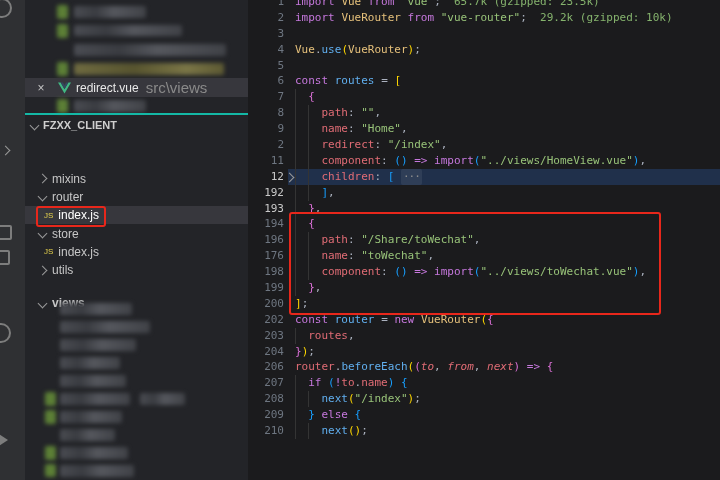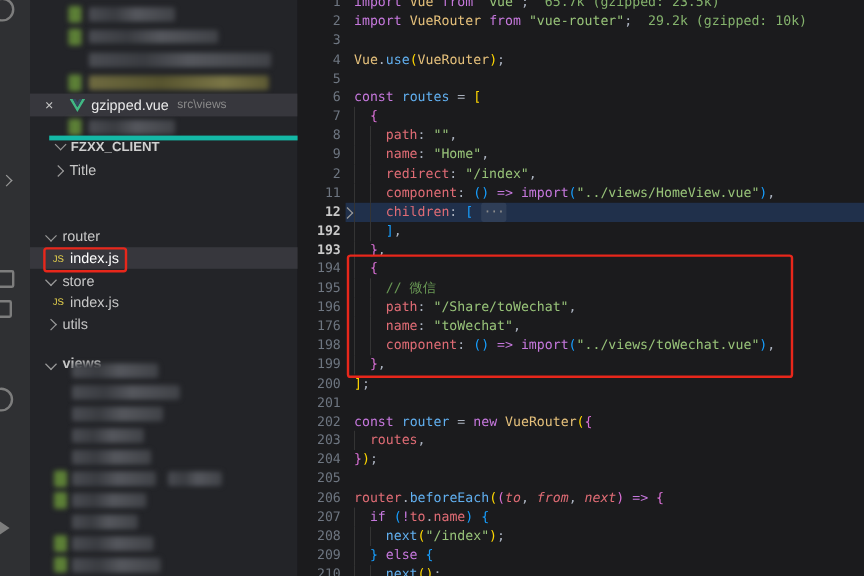--- a/index.html
+++ b/index.html
@@ -19,39 +19,39 @@
   
   #sidebar{position:absolute;left:25px;top:0;width:223px;height:480px;background:#232428;font-size:12px;}
   .redact{position:absolute;border-radius:2px;filter:blur(2px);}
   .redact.gray{background:linear-gradient(90deg,#4a4c52,#3a3c41 30%,#55575d 55%,#404247);}
   .redact.olive{background:linear-gradient(90deg,#6e6a40,#57542f 40%,#7a7546 75%,#5c5933);}
   .redact.greenicon{background:#5c7f36;}
   .oe-active{position:absolute;left:0;top:78px;width:223px;height:19px;background:#37373d;display:flex;align-items:center;}
   .close-x{width:16px;text-align:center;color:#c5c5c5;font-size:12px;margin-left:8px;cursor:pointer;}
   .vue-ico{width:13px;height:12px;margin:0 5px 0 9px;flex:0 0 auto;}
   .oe-label{color:#e9e9e9;white-space:nowrap;}
-  .oe-detail{color:#8a8a8a;font-size:10px;margin-left:7px;white-space:nowrap;}
-  #section-header{position:absolute;left:16px;top:113px;width:223px;height:20px;display:flex;align-items:flex-start;
-      font-weight:bold;font-size:11px;color:#cfcfcf;border-top:4px solid #14b8a6;}
+  .oe-detail{color:#8a8a8a;font-size:15px;margin-left:7px;white-space:nowrap;}
+  #section-header{position:absolute;left:0;top:113px;width:223px;height:20px;display:flex;align-items:center;
+      font-weight:bold;font-size:11px;color:#cfcfcf;border-top:2px solid #14b8a6;}
   #section-header .chev{margin:0 5px 0 6px;}
   #tree{position:absolute;left:0;top:133px;width:223px;height:164px;}
   .tree-row{position:absolute;left:0;width:223px;height:18px;display:flex;align-items:center;color:#c7c7c7;cursor:pointer;}
   .tree-row .chev{margin-right:6px;flex:0 0 auto;}
   .js-ico{font-weight:normal;font-size:8px;color:#e8d44d;margin-right:5px;letter-spacing:0;}
   .tree-row.sel{background:#37373d;color:#fff;}
   .redbox{position:absolute;border:2px solid #e8271b;border-radius:3px;z-index:30;}
 
   
   #editor{position:absolute;left:248px;top:0;width:472px;height:480px;background:#1b1b1d;
           font-family:"DejaVu Sans Mono",monospace;font-size:11px;}
   #line-hl{position:absolute;left:40px;right:0;height:16px;background:#20304b;z-index:0;}
   #code-lines{position:absolute;left:0;top:-6px;width:472px;z-index:1;}
   .cl{display:flex;height:15.9px;line-height:15.9px;white-space:pre;}
   .cl .num{width:36px;text-align:right;color:#6e7681;flex:0 0 auto;}
-  .cl .num.bright{color:#c9c9c9;font-weight:bold;}
+  .cl .num.bright{color:#c9c9c9;}
   .cl .foldcol{width:11px;flex:0 0 auto;position:relative;}
   .cl .foldcol .chev{position:absolute;left:2px;top:5px;}
   .cl .ind{flex:0 0 auto;background-image:repeating-linear-gradient(to right,#343434 0 1px,transparent 1px 13.24px);}
   .tok{white-space:pre;}
   .tk-kw{color:var(--kw);} .tk-cls{color:var(--cls);} .tk-var{color:var(--var);}
   .tk-fn{color:var(--fn);} .tk-prop{color:var(--prop);} .tk-str{color:var(--str);}
   .tk-ann{color:var(--ann);} .tk-cmt{color:var(--cmt);} .tk-p{color:var(--p);}
   .tk-op{color:var(--op);} .tk-b1{color:var(--b1);} .tk-b2{color:var(--b2);} .tk-b3{color:var(--b3);}
   .tk-param{color:var(--param);font-style:italic;}
   .tk-fold{color:#8d8d8d;background:rgba(255,255,255,.07);border-radius:2px;padding:0 2px;letter-spacing:-1px;}
@@ -80,36 +80,36 @@
       <div class="redact gray" style="left:49px;top:44px;width:152px;height:12px;"></div>
       <div class="redact greenicon" style="left:32px;top:62px;width:11px;height:14px;"></div>
       <div class="redact olive" style="left:49px;top:63px;width:150px;height:12px;"></div>
 
       <div class="oe-active">
         <span class="close-x">×</span>
         <svg class="vue-ico" viewBox="0 0 24 20">
           <path fill="#41b883" d="M0 0h4.8L12 12.4 19.2 0H24L12 20z"></path>
           <path fill="#34495e" d="M4.8 0h4.4L12 4.7 14.8 0h4.4L12 12.4z"></path>
         </svg>
-        <span class="oe-label">gzipped.vue</span>
+        <span class="oe-label">redirect.vue</span>
         <span class="oe-detail">src\views</span>
       </div>
       <div class="redact greenicon" style="left:32px;top:99px;width:11px;height:14px;"></div>
       <div class="redact gray" style="left:49px;top:100px;width:72px;height:12px;"></div>
     </div>
 
     <div id="section-header">
       <span class="chev down"></span>
       <span>FZXX_CLIENT</span>
     </div>
 
     <div id="tree">
-        <div class="tree-row" style="top: 0px; padding-left: 20px;">
+        <div class="tree-row" style="top: 36.6px; padding-left: 14px;">
           <span class="chev right"></span>
-          <span>Title</span>
+          <span>mixins</span>
         </div>
         <div class="tree-row" style="top: 54.9px; padding-left: 14px;">
           <span class="chev down"></span>
           <span>router</span>
         </div>
         <div class="tree-row sel" style="top: 73.2px; padding-left: 19px;">
           <span class="js-ico">JS</span>
           <span>index.js</span>
         </div>
         <div class="tree-row" style="top: 91.5px; padding-left: 14px;">
@@ -162,31 +162,28 @@
         <div class="cl"><span class="num">6</span><span class="foldcol"></span><span class="tok tk-kw">const</span><span class="tok tk-p"> </span><span class="tok tk-var">routes</span><span class="tok tk-p"> </span><span class="tok tk-op">=</span><span class="tok tk-p"> </span><span class="tok tk-b1">[</span></div>
         <div class="cl"><span class="num">7</span><span class="foldcol"></span><span class="ind" style="width: 13.24px;"></span><span class="tok tk-b2">{</span></div>
         <div class="cl"><span class="num">8</span><span class="foldcol"></span><span class="ind" style="width: 26.48px;"></span><span class="tok tk-prop">path</span><span class="tok tk-p">: </span><span class="tok tk-str">""</span><span class="tok tk-p">,</span></div>
         <div class="cl"><span class="num">9</span><span class="foldcol"></span><span class="ind" style="width: 26.48px;"></span><span class="tok tk-prop">name</span><span class="tok tk-p">: </span><span class="tok tk-str">"Home"</span><span class="tok tk-p">,</span></div>
         <div class="cl"><span class="num">2</span><span class="foldcol"></span><span class="ind" style="width: 26.48px;"></span><span class="tok tk-prop">redirect</span><span class="tok tk-p">: </span><span class="tok tk-str">"/index"</span><span class="tok tk-p">,</span></div>
         <div class="cl"><span class="num">11</span><span class="foldcol"></span><span class="ind" style="width: 26.48px;"></span><span class="tok tk-prop">component</span><span class="tok tk-p">: </span><span class="tok tk-b3">()</span><span class="tok tk-p"> </span><span class="tok tk-kw">=&gt;</span><span class="tok tk-p"> </span><span class="tok tk-kw">import</span><span class="tok tk-b3">(</span><span class="tok tk-str">"../views/HomeView.vue"</span><span class="tok tk-b3">)</span><span class="tok tk-p">,</span></div>
         <div class="cl"><span class="num bright">12</span><span class="foldcol"><span class="chev right"></span></span><span class="ind" style="width: 26.48px;"></span><span class="tok tk-prop">children</span><span class="tok tk-p">: </span><span class="tok tk-b3">[</span><span class="tok tk-p"> </span><span class="tok tk-fold">···</span></div>
         <div class="cl"><span class="num bright">192</span><span class="foldcol"></span><span class="ind" style="width: 26.48px;"></span><span class="tok tk-b3">]</span><span class="tok tk-p">,</span></div>
         <div class="cl"><span class="num bright">193</span><span class="foldcol"></span><span class="ind" style="width: 13.24px;"></span><span class="tok tk-b2">}</span><span class="tok tk-p">,</span></div>
         <div class="cl"><span class="num">194</span><span class="foldcol"></span><span class="ind" style="width: 13.24px;"></span><span class="tok tk-b2">{</span></div>
-        <div class="cl"><span class="num">195</span><span class="foldcol"></span><span class="ind" style="width: 26.48px;"></span><span class="tok tk-cmt">// 微信</span></div>
         <div class="cl"><span class="num">196</span><span class="foldcol"></span><span class="ind" style="width: 26.48px;"></span><span class="tok tk-prop">path</span><span class="tok tk-p">: </span><span class="tok tk-str">"/Share/toWechat"</span><span class="tok tk-p">,</span></div>
         <div class="cl"><span class="num">176</span><span class="foldcol"></span><span class="ind" style="width: 26.48px;"></span><span class="tok tk-prop">name</span><span class="tok tk-p">: </span><span class="tok tk-str">"toWechat"</span><span class="tok tk-p">,</span></div>
         <div class="cl"><span class="num">198</span><span class="foldcol"></span><span class="ind" style="width: 26.48px;"></span><span class="tok tk-prop">component</span><span class="tok tk-p">: </span><span class="tok tk-b3">()</span><span class="tok tk-p"> </span><span class="tok tk-kw">=&gt;</span><span class="tok tk-p"> </span><span class="tok tk-kw">import</span><span class="tok tk-b3">(</span><span class="tok tk-str">"../views/toWechat.vue"</span><span class="tok tk-b3">)</span><span class="tok tk-p">,</span></div>
         <div class="cl"><span class="num">199</span><span class="foldcol"></span><span class="ind" style="width: 13.24px;"></span><span class="tok tk-b2">}</span><span class="tok tk-p">,</span></div>
         <div class="cl"><span class="num">200</span><span class="foldcol"></span><span class="tok tk-b1">]</span><span class="tok tk-p">;</span></div>
-        <div class="cl"><span class="num">201</span><span class="foldcol"></span></div>
         <div class="cl"><span class="num">202</span><span class="foldcol"></span><span class="tok tk-kw">const</span><span class="tok tk-p"> </span><span class="tok tk-var">router</span><span class="tok tk-p"> </span><span class="tok tk-op">=</span><span class="tok tk-p"> </span><span class="tok tk-kw">new</span><span class="tok tk-p"> </span><span class="tok tk-cls">VueRouter</span><span class="tok tk-b1">(</span><span class="tok tk-b2">{</span></div>
         <div class="cl"><span class="num">203</span><span class="foldcol"></span><span class="ind" style="width: 13.24px;"></span><span class="tok tk-prop">routes</span><span class="tok tk-p">,</span></div>
         <div class="cl"><span class="num">204</span><span class="foldcol"></span><span class="tok tk-b2">}</span><span class="tok tk-b1">)</span><span class="tok tk-p">;</span></div>
-        <div class="cl"><span class="num">205</span><span class="foldcol"></span></div>
         <div class="cl"><span class="num">206</span><span class="foldcol"></span><span class="tok tk-prop">router</span><span class="tok tk-p">.</span><span class="tok tk-fn">beforeEach</span><span class="tok tk-b1">(</span><span class="tok tk-b2">(</span><span class="tok tk-param">to</span><span class="tok tk-p">, </span><span class="tok tk-param">from</span><span class="tok tk-p">, </span><span class="tok tk-param">next</span><span class="tok tk-b2">)</span><span class="tok tk-p"> </span><span class="tok tk-kw">=&gt;</span><span class="tok tk-p"> </span><span class="tok tk-b2">{</span></div>
         <div class="cl"><span class="num">207</span><span class="foldcol"></span><span class="ind" style="width: 13.24px;"></span><span class="tok tk-kw">if</span><span class="tok tk-p"> </span><span class="tok tk-b3">(</span><span class="tok tk-kw">!</span><span class="tok tk-prop">to</span><span class="tok tk-p">.</span><span class="tok tk-prop">name</span><span class="tok tk-b3">)</span><span class="tok tk-p"> </span><span class="tok tk-b3">{</span></div>
         <div class="cl"><span class="num">208</span><span class="foldcol"></span><span class="ind" style="width: 26.48px;"></span><span class="tok tk-fn">next</span><span class="tok tk-b1">(</span><span class="tok tk-str">"/index"</span><span class="tok tk-b1">)</span><span class="tok tk-p">;</span></div>
         <div class="cl"><span class="num">209</span><span class="foldcol"></span><span class="ind" style="width: 13.24px;"></span><span class="tok tk-b3">}</span><span class="tok tk-p"> </span><span class="tok tk-kw">else</span><span class="tok tk-p"> </span><span class="tok tk-b3">{</span></div>
         <div class="cl"><span class="num">210</span><span class="foldcol"></span><span class="ind" style="width: 26.48px;"></span><span class="tok tk-fn">next</span><span class="tok tk-b1">(</span><span class="tok tk-b1">)</span><span class="tok tk-p">;</span></div>
       </div>
 
     <div class="redbox" style="left:41px;top:212px;width:368px;height:99px;"></div>
   </div>
 

